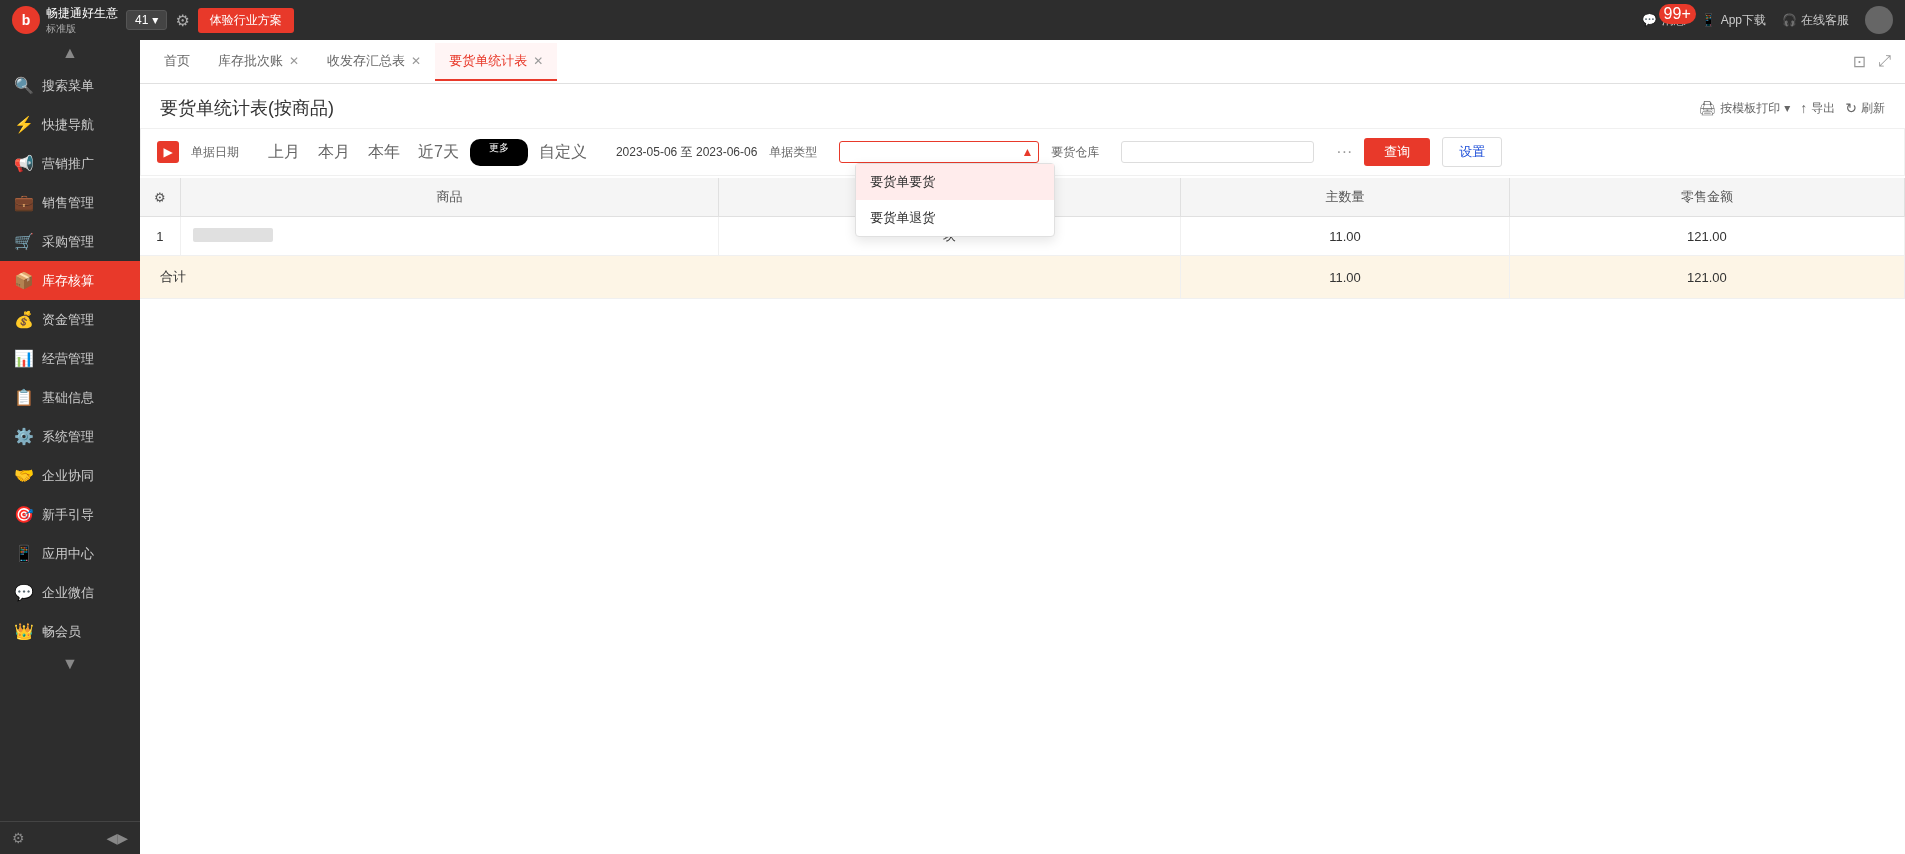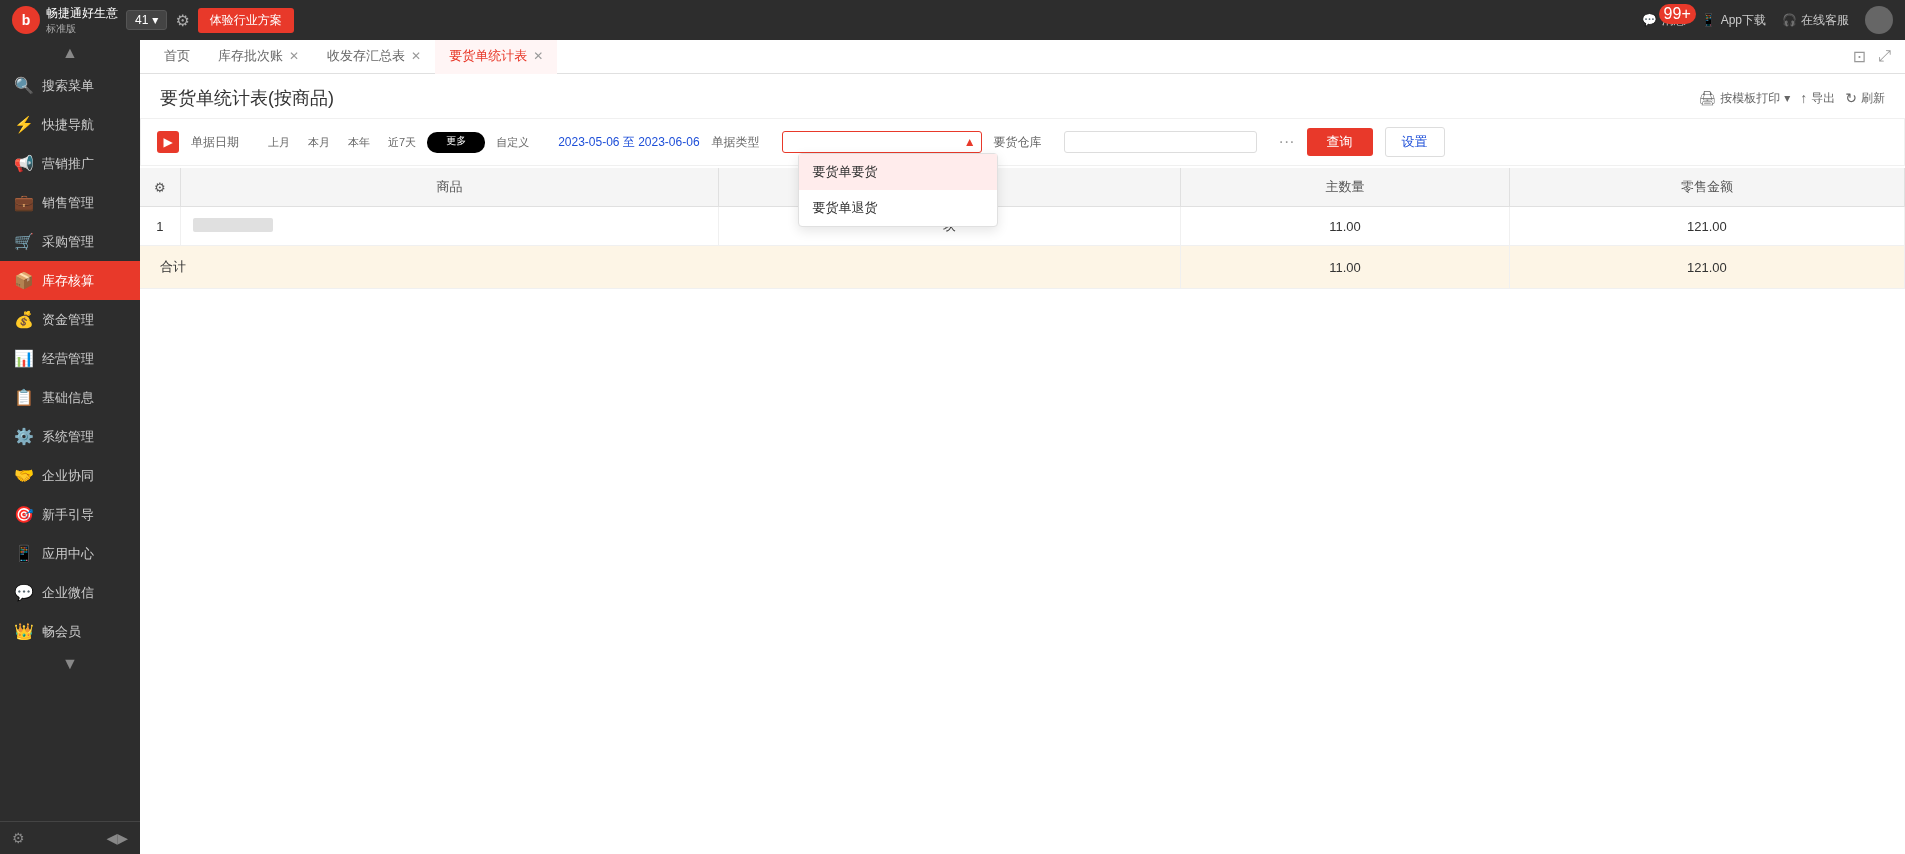--- a/index.html
+++ b/index.html
@@ -37,21 +37,21 @@
     .sidebar-item.active { background: #e8392a; color: white; }
     .sidebar-icon { font-size: 16px; width: 20px; text-align: center; }
     .sidebar-scroll-up, .sidebar-scroll-down { display: flex; align-items: center; justify-content: center; color: #888; padding: 4px; cursor: pointer; }
     .sidebar-bottom { margin-top: auto; display: flex; align-items: center; justify-content: space-between; padding: 8px 12px; border-top: 1px solid #444; }
     .sidebar-bottom-btn { color: #888; cursor: pointer; font-size: 14px; }
 
     
     .content-area { flex: 1; display: flex; flex-direction: column; overflow: hidden; }
 
     
-    .tab-bar { background: #fff; border-bottom: 1px solid #e0e0e0; display: flex; align-items: center; padding: 0 10px; height: 34px; flex-shrink: 0; }
+    .tab-bar { background: #fff; border-bottom: 1px solid #e0e0e0; display: flex; align-items: center; padding: 0 10px; height: 44px; flex-shrink: 0; }
     .tab { padding: 0 14px; height: 38px; display: flex; align-items: center; gap: 6px; font-size: 13px; color: #666; cursor: pointer; border-bottom: 2px solid transparent; }
     .tab.active { color: #e8392a; border-bottom: 2px solid #e8392a; background: #fff5f5; }
     .tab-close { color: #999; font-size: 12px; cursor: pointer; }
     .tab-expand { margin-left: auto; display: flex; gap: 4px; }
     .tab-expand-btn { color: #999; cursor: pointer; font-size: 16px; padding: 0 4px; }
 
     
     .page-content { flex: 1; overflow-y: auto; padding: 0; background: #f5f5f5; }
     .page-inner { background: #fff; margin: 0; min-height: 100%; }
 
@@ -61,23 +61,23 @@
     .page-actions { display: flex; align-items: center; gap: 10px; }
     .action-btn { display: flex; align-items: center; gap: 4px; color: #666; font-size: 12px; cursor: pointer; }
     .action-btn .icon { font-size: 14px; }
 
     
     .filter-bar { padding: 8px 16px; background: #fff; border: 1px solid #f0f0f0; margin: 0 0 2px; display: flex; align-items: center; gap: 12px; flex-wrap: wrap; }
     .expand-toggle { background: #e8392a; color: white; border: none; border-radius: 3px; width: 22px; height: 22px; display: flex; align-items: center; justify-content: center; cursor: pointer; font-size: 12px; }
     .filter-group { display: flex; align-items: center; gap: 22px; }
     .filter-label { font-size: 12px; color: #666; white-space: nowrap; }
     .date-btns { display: flex; gap: 4px; }
-    .date-btn { font-size: 11px; color: #666; padding: 2px 6px; cursor: pointer; border: 1px solid transparent; border-radius: 2px; }
+    .date-btn { font-size: 16px; color: #666; padding: 2px 6px; cursor: pointer; border: 1px solid transparent; border-radius: 2px; }
     .date-btn.more { background: #000000; color: white; border-radius: 10px; padding: 1px 18px; font-size: 10px; }
-    .date-range { font-size: 12px; color: #1d4ed8; }
+    .date-range { font-size: 12px; color: #404040; }
     .filter-select { position: relative; display: flex; align-items: center; }
     .filter-input { border: 1px solid #e8392a; border-radius: 3px; padding: 3px 28px 3px 8px; font-size: 12px; min-width: 200px; outline: none; color: #333; }
     .filter-select-arrow { position: absolute; right: 6px; color: #e8392a; font-size: 12px; cursor: pointer; }
     .warehouse-label { font-size: 12px; color: #666; }
     .warehouse-input { border: 1px solid #ddd; border-radius: 3px; padding: 3px 28px 3px 8px; font-size: 12px; min-width: 180px; }
     .more-icon { color: #999; font-size: 16px; cursor: pointer; }
     .query-btn { background: #e8392a; color: white; border: none; border-radius: 3px; padding: 5px 20px; font-size: 13px; cursor: pointer; }
     .setting-btn { background: #fff; color: #1d4ed8; border: 1px solid #ddd; border-radius: 3px; padding: 5px 16px; font-size: 13px; cursor: pointer; }
 
     

